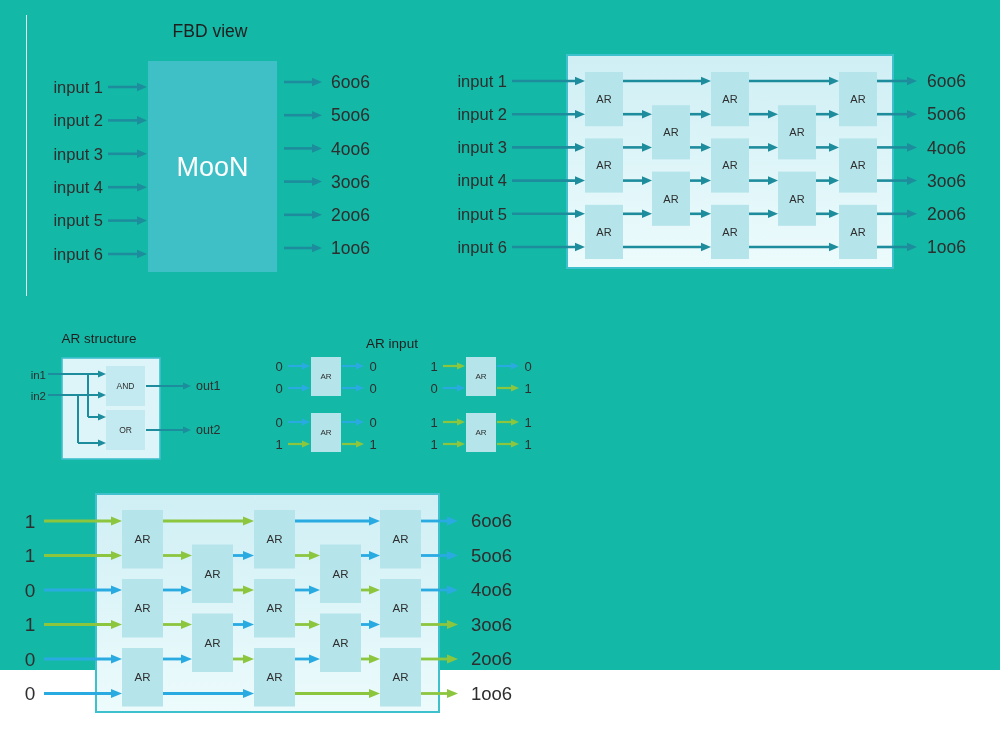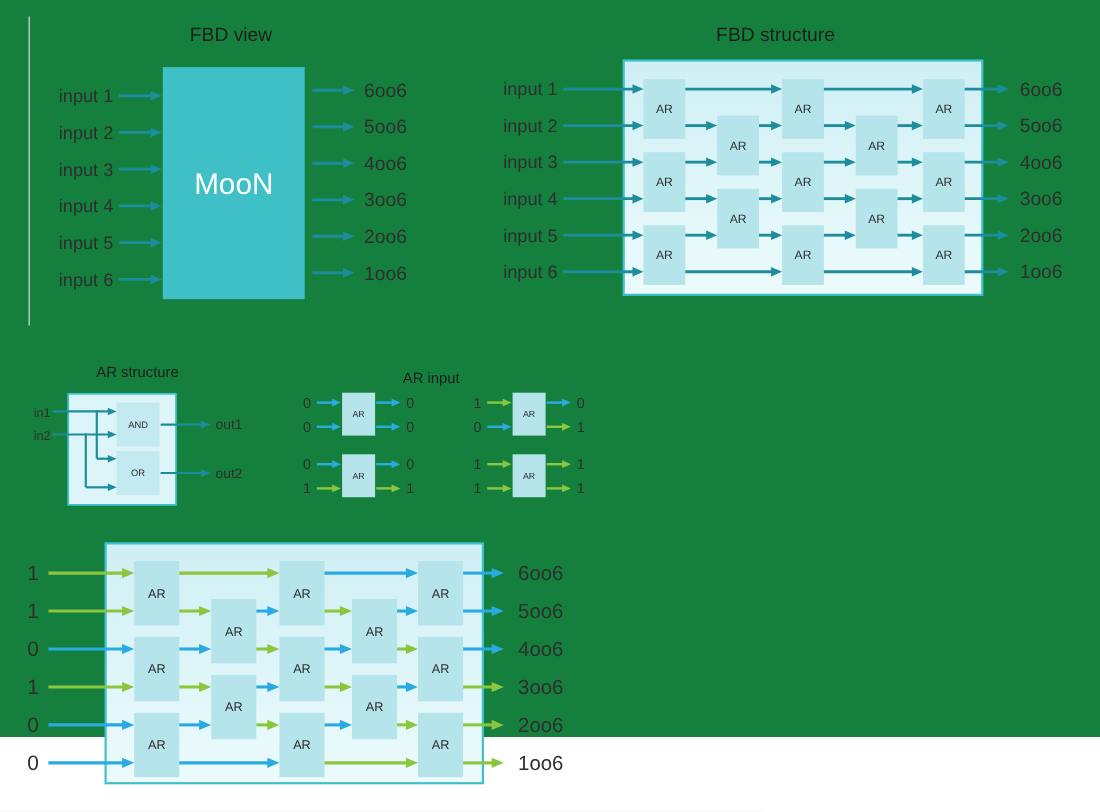--- a/index.html
+++ b/index.html
@@ -1,37 +1,36 @@
 <!DOCTYPE html>
 <html><head>
 <meta charset="utf-8">
 <style>
   * { margin:0; padding:0; box-sizing:border-box; }
   html,body { background:#ffffff; }
   body {
     width:1000px; height:738px; position:relative; overflow:hidden;
     font-family:"Liberation Sans","DejaVu Sans",sans-serif;
   }
-  .page { position:absolute; left:0; top:0; width:1000px; height:670px; background:#15803d; }
+  .page { position:absolute; left:0; top:0; width:1000px; height:670px; background:#14b8a6; }
   .title { position:absolute; text-align:center; color:#1e1e1e; }
   .t-main  { font-size:17.5px; }
   .t-small { font-size:13.5px; }
   .page-edge-line { position:absolute; left:26px; top:15px; width:1px; height:281px; background:#e7e7e7; }
   #diagram-svg { position:absolute; left:0; top:0; }
   #diagram-svg text { font-family:"Liberation Sans","DejaVu Sans",sans-serif; }
 </style>
 </head>
 <body>
 
 <div class="page">
   <div class="page-edge-line"></div>
 
   <div class="title t-main" style="left:130px; top:21px;  width:160px;">FBD view</div>
-  <div class="title t-main" style="left:595px; top:21px;  width:220px;">FBD structure</div>
-  <div class="title t-small" style="left:60px;  top:331px; width:130px;">AR structure</div>
+  <div class="title t-small" style="left:34px;  top:331px; width:130px;">AR structure</div>
   <div class="title t-small" style="left:327px; top:336px; width:130px;">AR input</div>
 
   <svg id="diagram-svg" width="1000" height="738">
     <defs>
       <linearGradient id="panelGrad" x1="0" y1="0" x2="0" y2="1">
         <stop offset="0" stop-color="#cfeff5"></stop>
         <stop offset="1" stop-color="#edfbfc"></stop>
       </linearGradient>
     </defs>
   <g>

